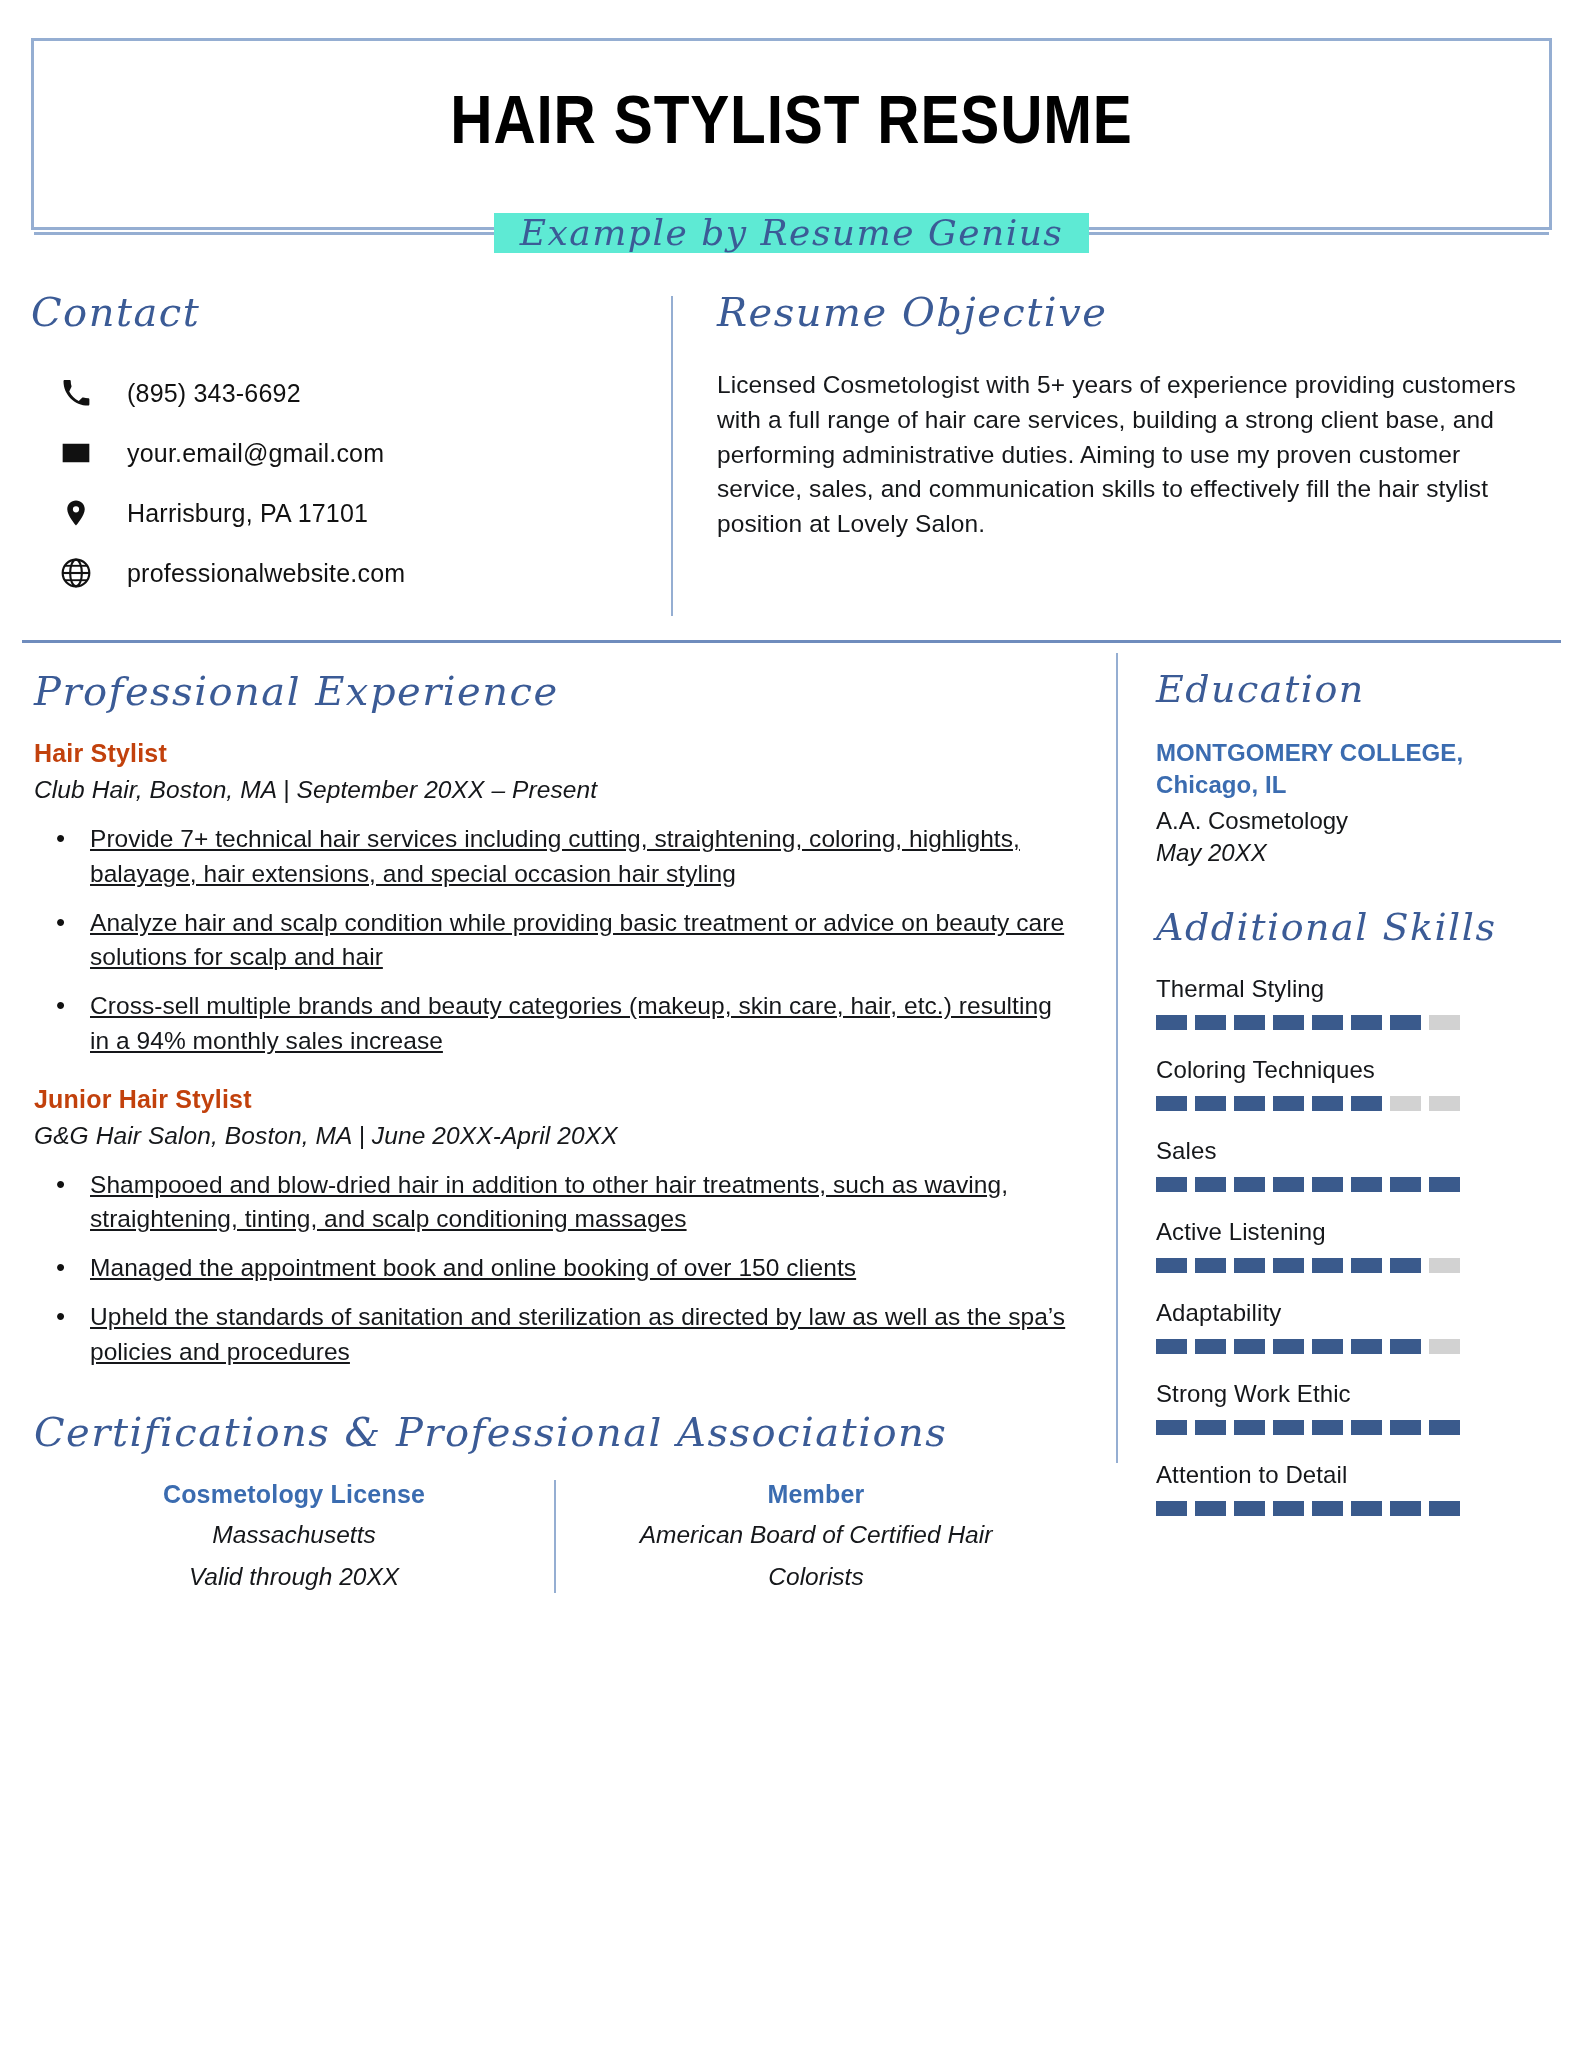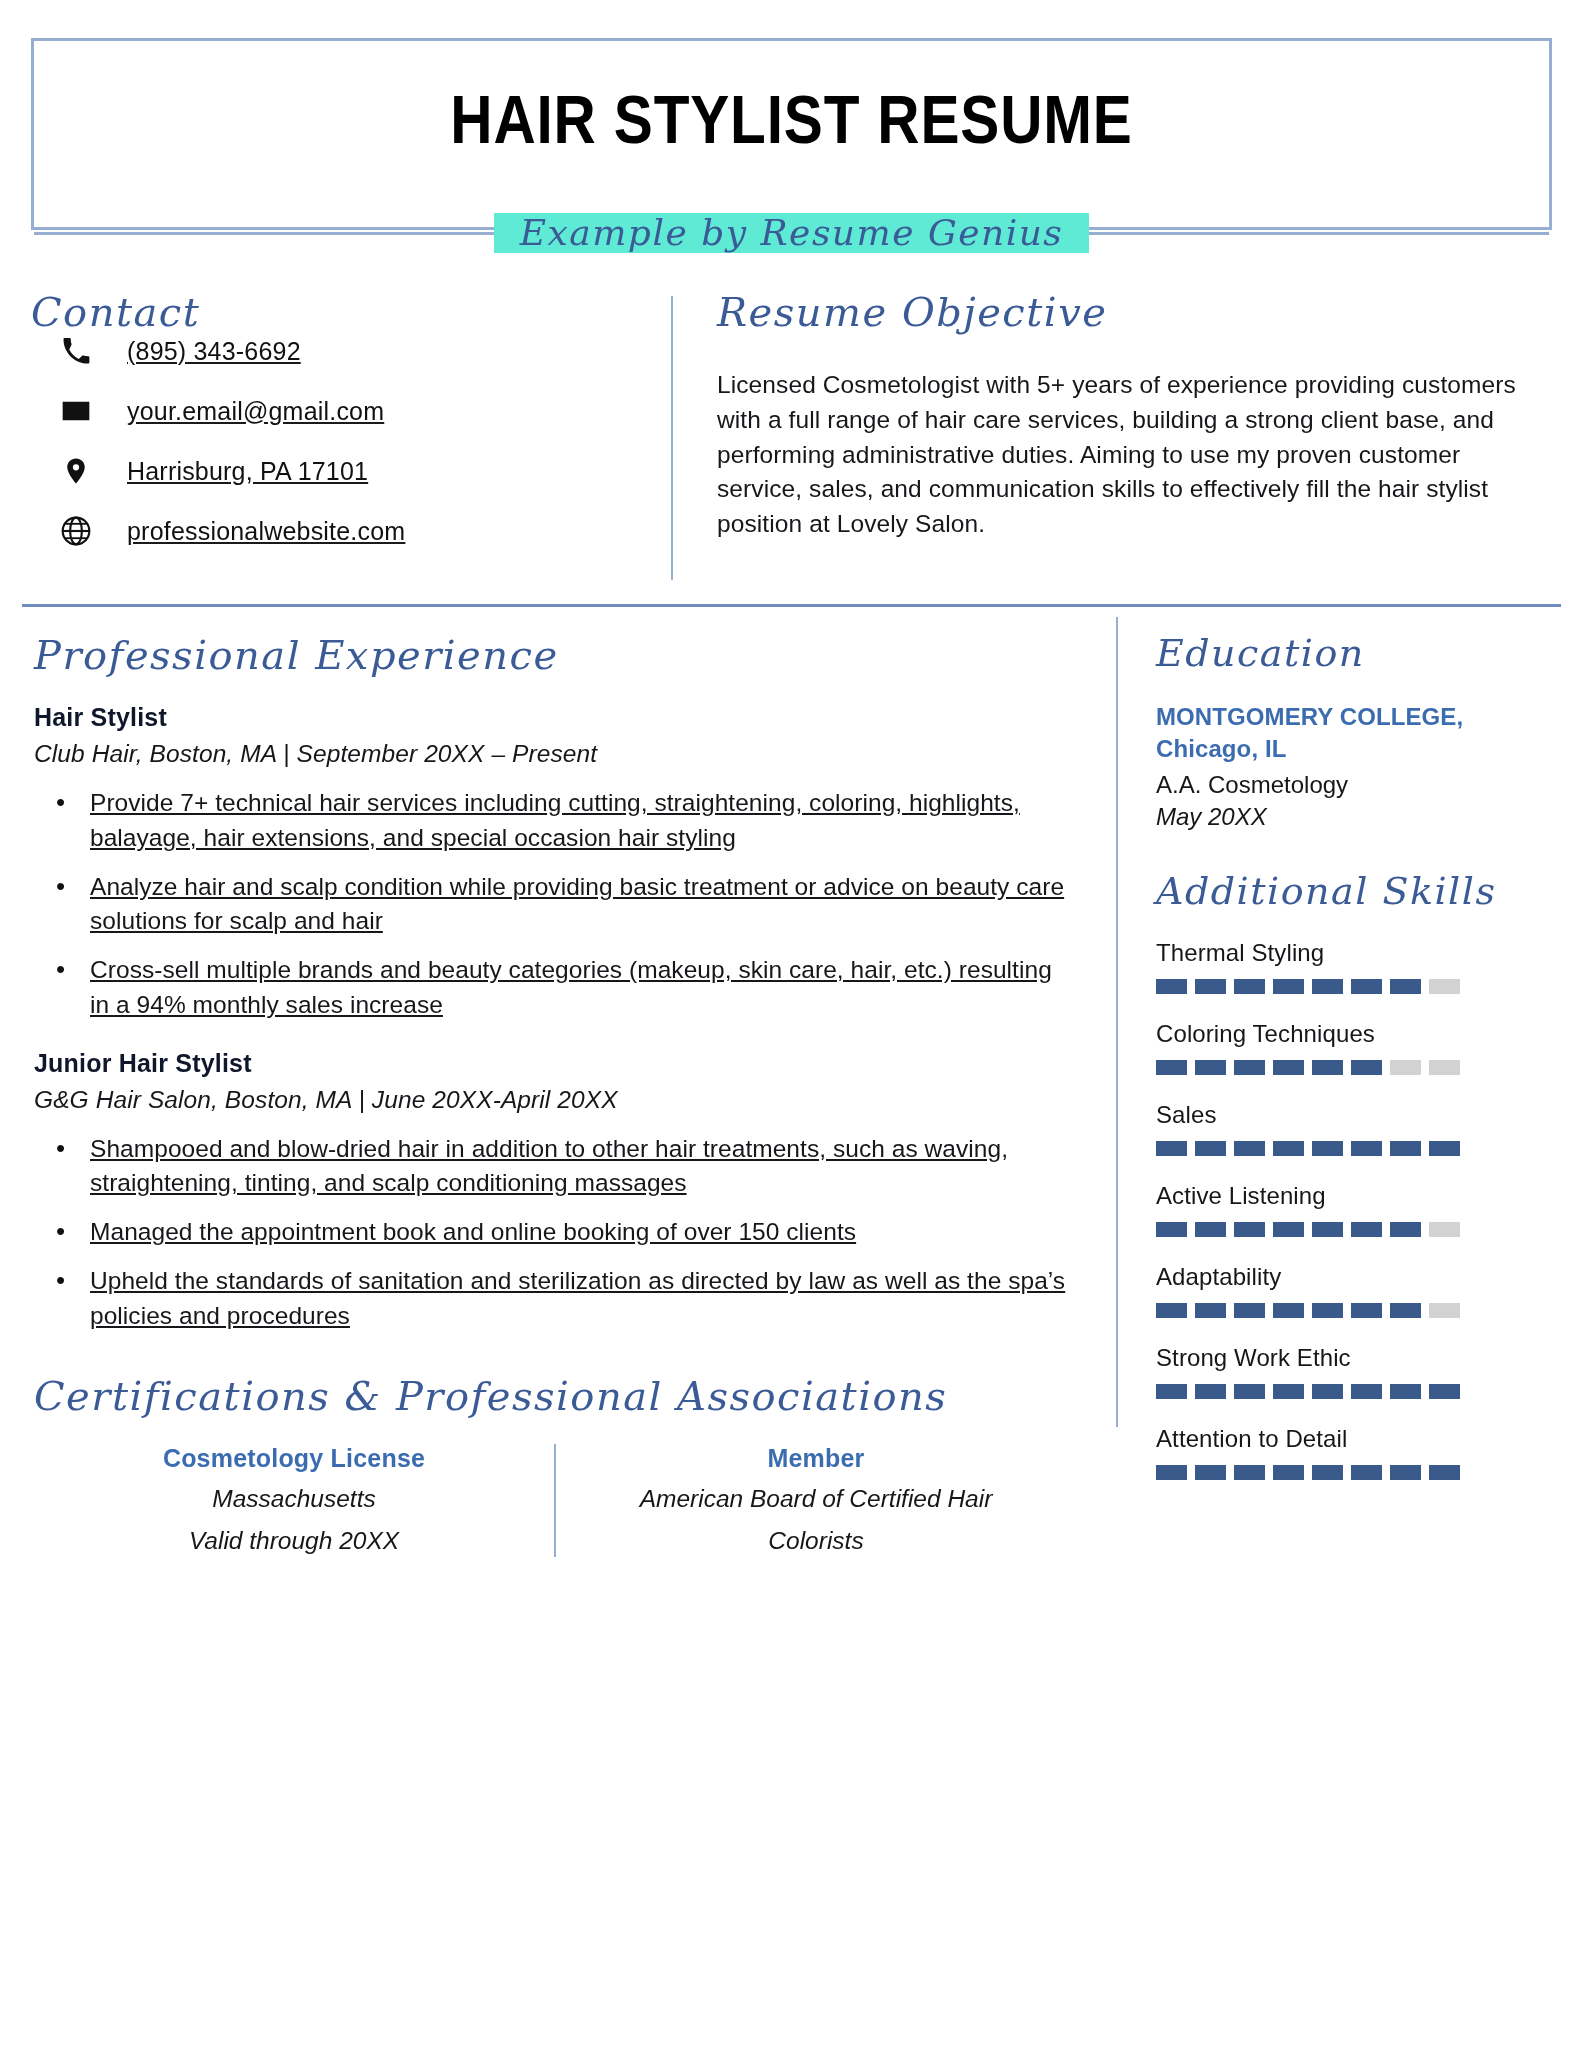--- a/index.html
+++ b/index.html
@@ -96,21 +96,21 @@
     margin: 6px 0 0 0;
     align-self: stretch;
   }
   .top-right {
     flex: 1;
     padding-left: 44px;
     box-sizing: border-box;
   }
 
   .contact-list {
-    text-decoration: underline;
+    margin-top: 42px;
   }
   .contact-row {
     display: flex;
     align-items: center;
     margin-bottom: 26px;
     height: 34px;
   }
   .contact-icon {
     width: 46px;
     min-width: 46px;
@@ -162,21 +162,21 @@
     flex: 1;
     box-sizing: border-box;
     padding: 26px 10px 0 38px;
   }
 
   
   .job { margin-top: 26px; }
   .job-title {
     font-size: 25px;
     font-weight: bold;
-    color: #0f172a;
+    color: #c2410c;
     letter-spacing: 0.2px;
   }
   .job-meta {
     font-size: 24.5px;
     font-style: italic;
     color: #15171a;
     margin-top: 8px;
     letter-spacing: 0.1px;
   }
   ul.bullets {

